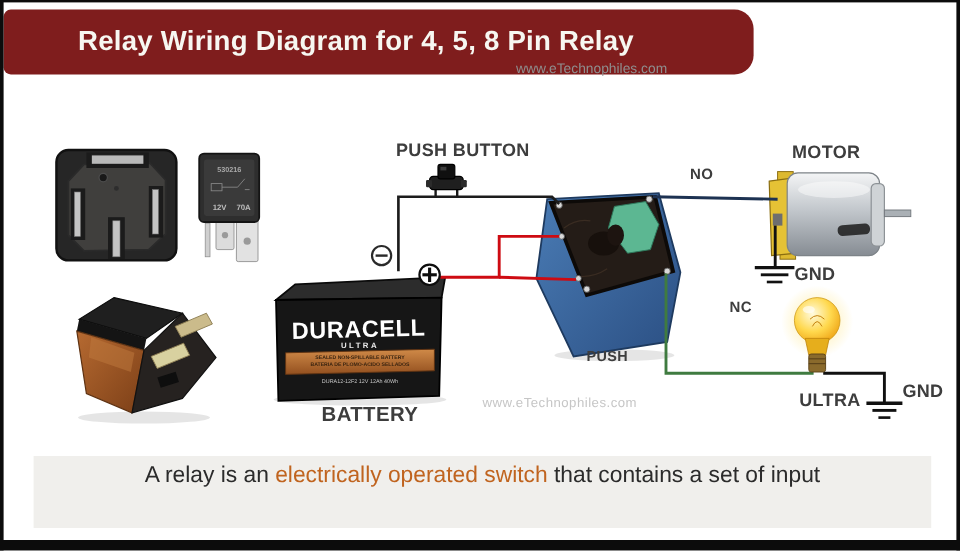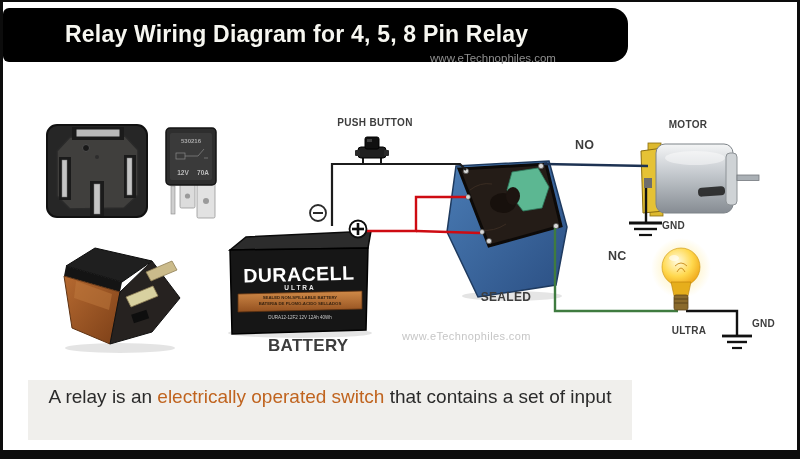--- a/index.html
+++ b/index.html
@@ -4,34 +4,34 @@
 <style>
   html,body{margin:0;padding:0;background:#e8e8e8;}
   .stage{position:relative;width:800px;height:459px;background:#ffffff;overflow:hidden;
          font-family:"Liberation Sans",sans-serif;}
   .border{position:absolute;background:#0c0c0c;}
   .border.top{left:0;top:0;width:800px;height:2px;}
   .border.left{left:0;top:0;width:3px;height:459px;}
   .border.right{left:797px;top:0;width:3px;height:459px;}
   .border.bottom{left:0;top:450px;width:800px;height:9px;}
 
-  .banner{position:absolute;left:3px;top:8px;width:625px;height:54px;background:#000000;
+  .banner{position:absolute;left:3px;top:8px;width:625px;height:54px;background:#7f1d1d;
           border-radius:6px 16px 16px 6px;}
   .banner .title{position:absolute;left:62px;top:13px;font-size:23px;font-weight:bold;
           color:#f7f7f1;letter-spacing:0.2px;white-space:nowrap;}
   .banner .wm{position:absolute;left:410px;top:44px;width:160px;text-align:center;
           font-size:11.5px;color:#8f8f8f;}
 
-  .lbl{position:absolute;font-weight:bold;color:#3d3d3d;font-size:10px;letter-spacing:0.3px;
+  .lbl{position:absolute;font-weight:bold;color:#3d3d3d;font-size:15px;letter-spacing:0.3px;
        white-space:nowrap;}
   .lbl.center{text-align:center;}
   .wm-center{position:absolute;left:402px;top:330px;font-size:11px;color:#c6c6c6;
        letter-spacing:0.4px;}
 
-  .caption{position:absolute;left:28px;top:380px;width:604px;height:60px;background:#f0efec;
+  .caption{position:absolute;left:28px;top:380px;width:748px;height:60px;background:#f0efec;
        color:#2b2b2b;font-size:19px;text-align:center;line-height:27px;
        font-family:"Liberation Sans",sans-serif;padding-top:3px;box-sizing:border-box;}
   .caption .hl{color:#c0641f;}
 
   svg.diagram{position:absolute;left:0;top:0;}
 </style>
 </head>
 <body>
 
 <div class="stage">
@@ -210,21 +210,21 @@
       <line x1="352" y1="229" x2="364" y2="229" stroke="#0d0d0d" stroke-width="2.6"></line>
       <line x1="358" y1="223" x2="358" y2="235" stroke="#0d0d0d" stroke-width="2.6"></line>
     </g>
   </svg>
 
   <div class="lbl center" style="left:330px;top:117px;width:90px;">PUSH BUTTON</div>
   <div class="lbl" style="left:527px;top:138px;font-size:12.5px;padding-left:48px;">NO</div>
   <div class="lbl" style="left:565px;top:249px;font-size:12.5px;padding-left:43px;">NC</div>
   <div class="lbl center" style="left:660px;top:119px;width:56px;">MOTOR</div>
   <div class="lbl" style="left:662px;top:220px;">GND</div>
-  <div class="lbl center" style="left:478px;top:290px;width:56px;font-size:12px;">SEALED</div>
+  <div class="lbl center" style="left:478px;top:290px;width:56px;font-size:12px;">PUSH</div>
   <div class="lbl center" style="left:268px;top:336px;width:78px;font-size:17px;">BATTERY</div>
   <div class="lbl center" style="left:666px;top:325px;width:46px;">ULTRA</div>
   <div class="lbl" style="left:752px;top:318px;">GND</div>
 
   <div class="wm-center">www.eTechnophiles.com</div>
 
   <div class="banner">
     <div class="title">Relay Wiring Diagram for 4, 5, 8 Pin Relay</div>
     <div class="wm">www.eTechnophiles.com</div>
   </div>

